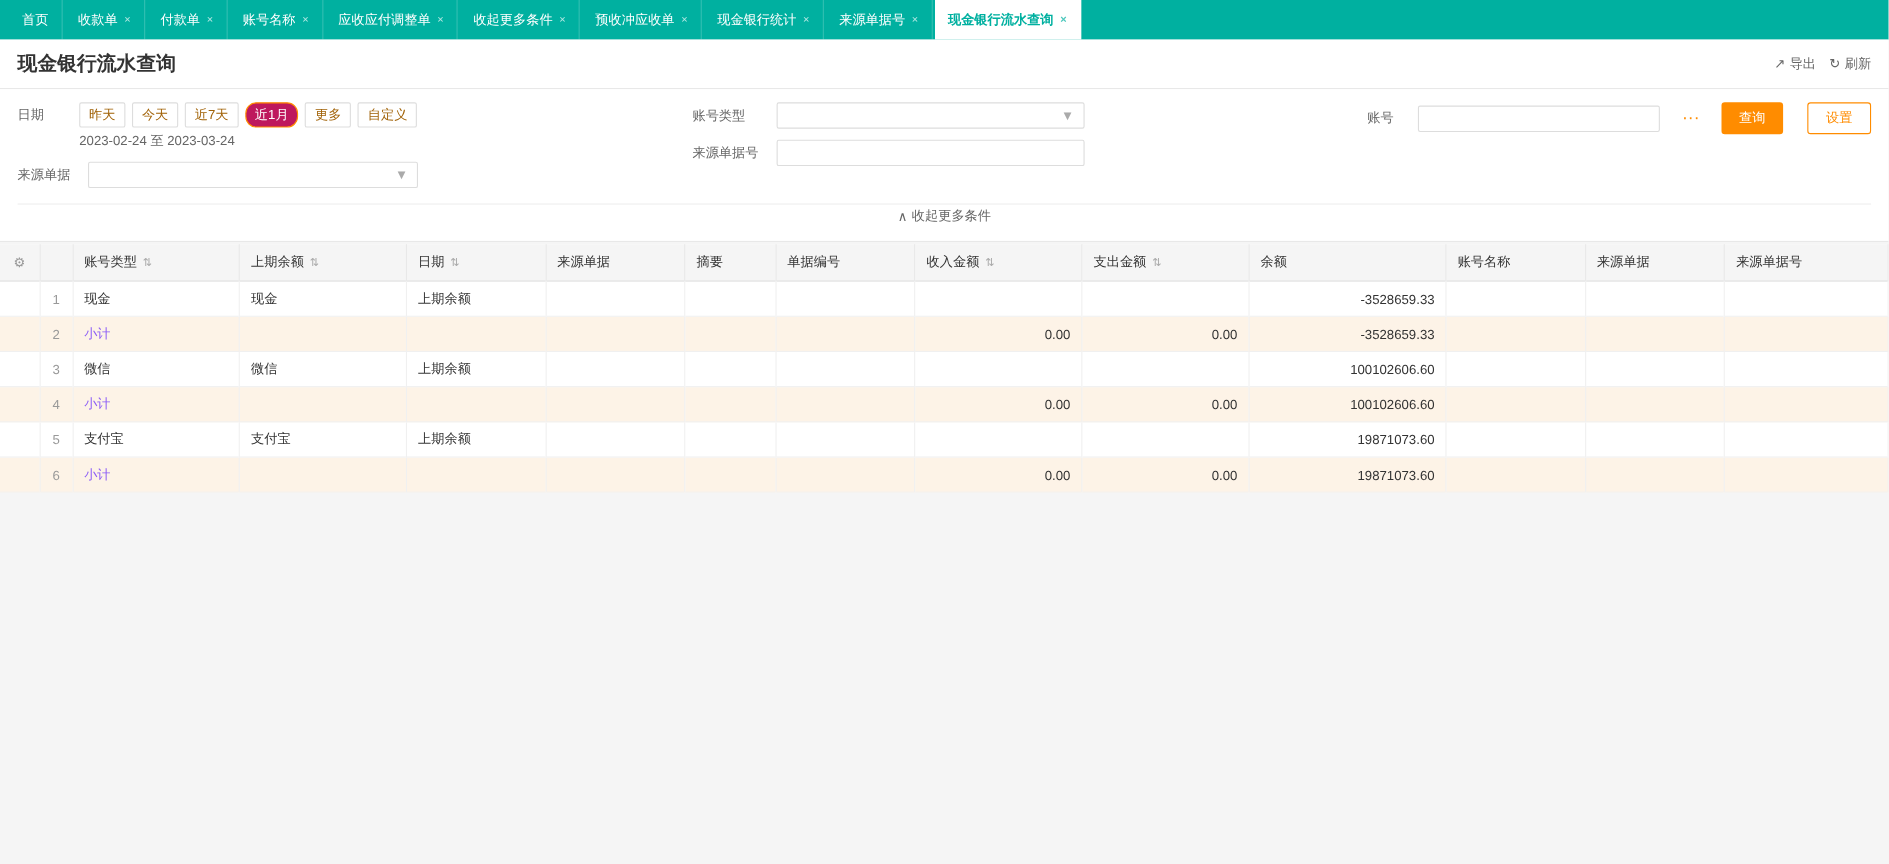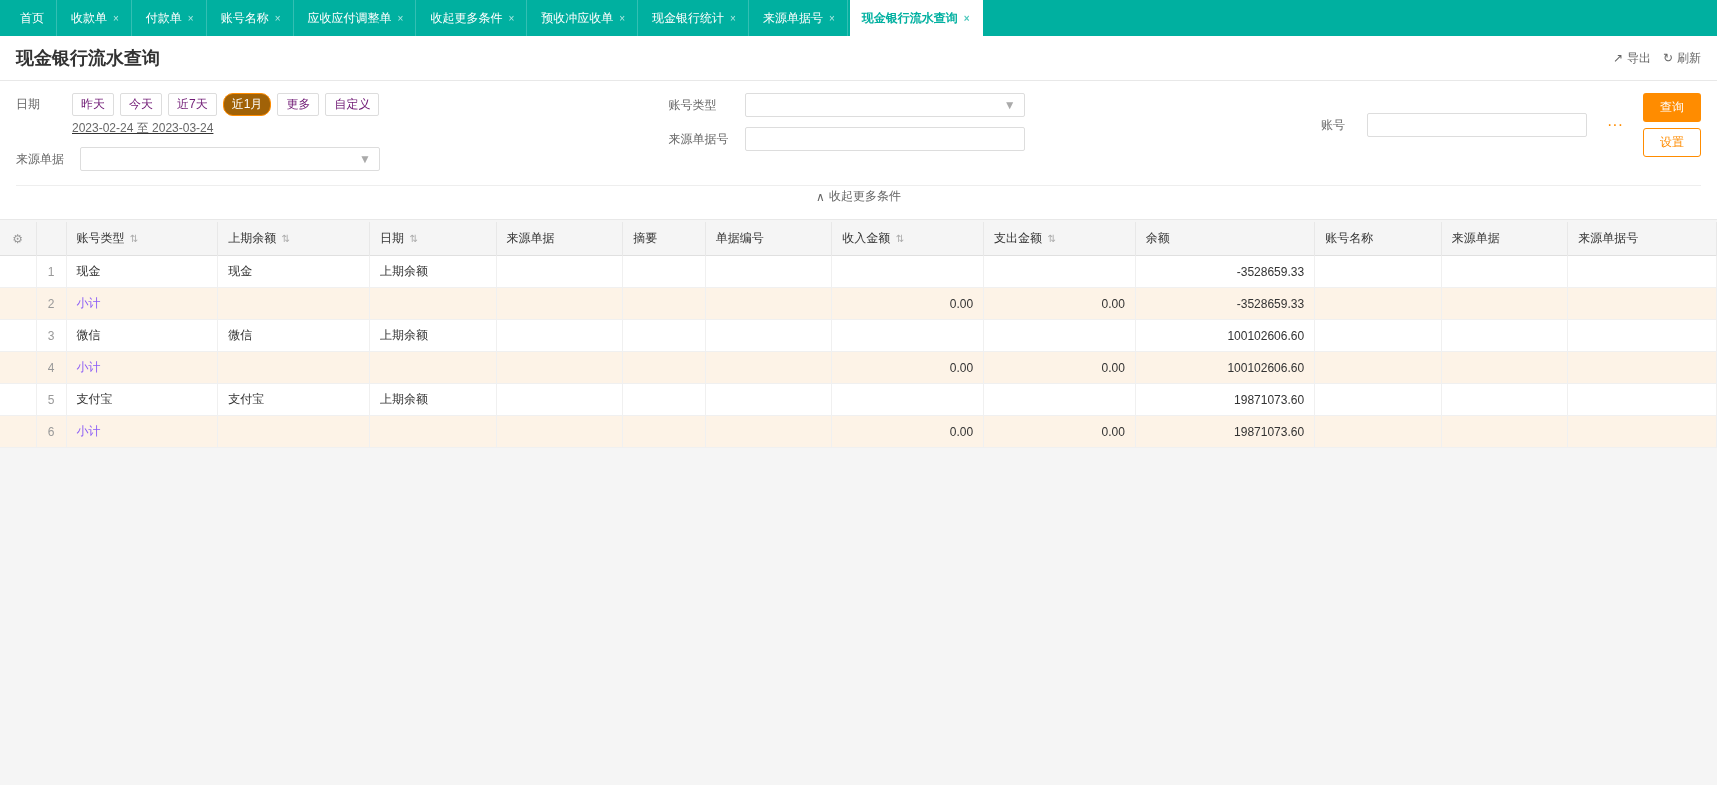--- a/index.html
+++ b/index.html
@@ -89,26 +89,26 @@
     .date-options {
       display: flex;
       align-items: center;
       gap: 6px;
     }
     .date-btn {
       padding: 2px 8px;
       border: 1px solid #ddd;
       border-radius: 2px;
       cursor: pointer;
-      color: #701a75;
+      color: #a16207;
       background: #fff;
       font-size: 12px;
     }
     .date-btn.active {
-      background: #a16207;
+      background: #be185d;
       color: #fff;
       border-color: #ff8c00;
       border-radius: 10px;
     }
     .date-range {
       color: #666;
       font-size: 12px;
     }
     .filter-select {
       display: flex;
@@ -148,22 +148,22 @@
       background: #fff;
       color: #ff8c00;
       border: 1px solid #ff8c00;
       border-radius: 3px;
       padding: 5px 16px;
       cursor: pointer;
       font-size: 12px;
     }
     .btn-group {
       display: flex;
-      flex-direction: column;
-      gap: 6px;
+      flex-direction: row;
+      gap: 22px;
       margin-left: auto;
     }
     .collapse-bar {
       display: flex;
       justify-content: center;
       margin-top: 4px;
     }
     .collapse-btn {
       color: #666;
       cursor: pointer;
@@ -303,21 +303,21 @@
         <span class="filter-label">日期</span>
         <div class="date-options">
           <button class="date-btn">昨天</button>
           <button class="date-btn">今天</button>
           <button class="date-btn">近7天</button>
           <button class="date-btn active">近1月</button>
           <button class="date-btn">更多</button>
           <button class="date-btn">自定义</button>
         </div>
       </div>
-      <div class="filter-row" style="margin-top:-6px; margin-left:56px;text-decoration:underline;">
+      <div class="filter-row" style="margin-top:-6px; margin-left:56px;">
         <span class="date-range">2023-02-24 至 2023-03-24</span>
       </div>
       <div class="filter-row" style="margin-top:8px;">
         <span class="filter-label">来源单据</span>
         <div class="filter-select" style="min-width:300px;">
           <span></span>
           <span style="color:#aaa;">▼</span>
         </div>
       </div>
     </div>

